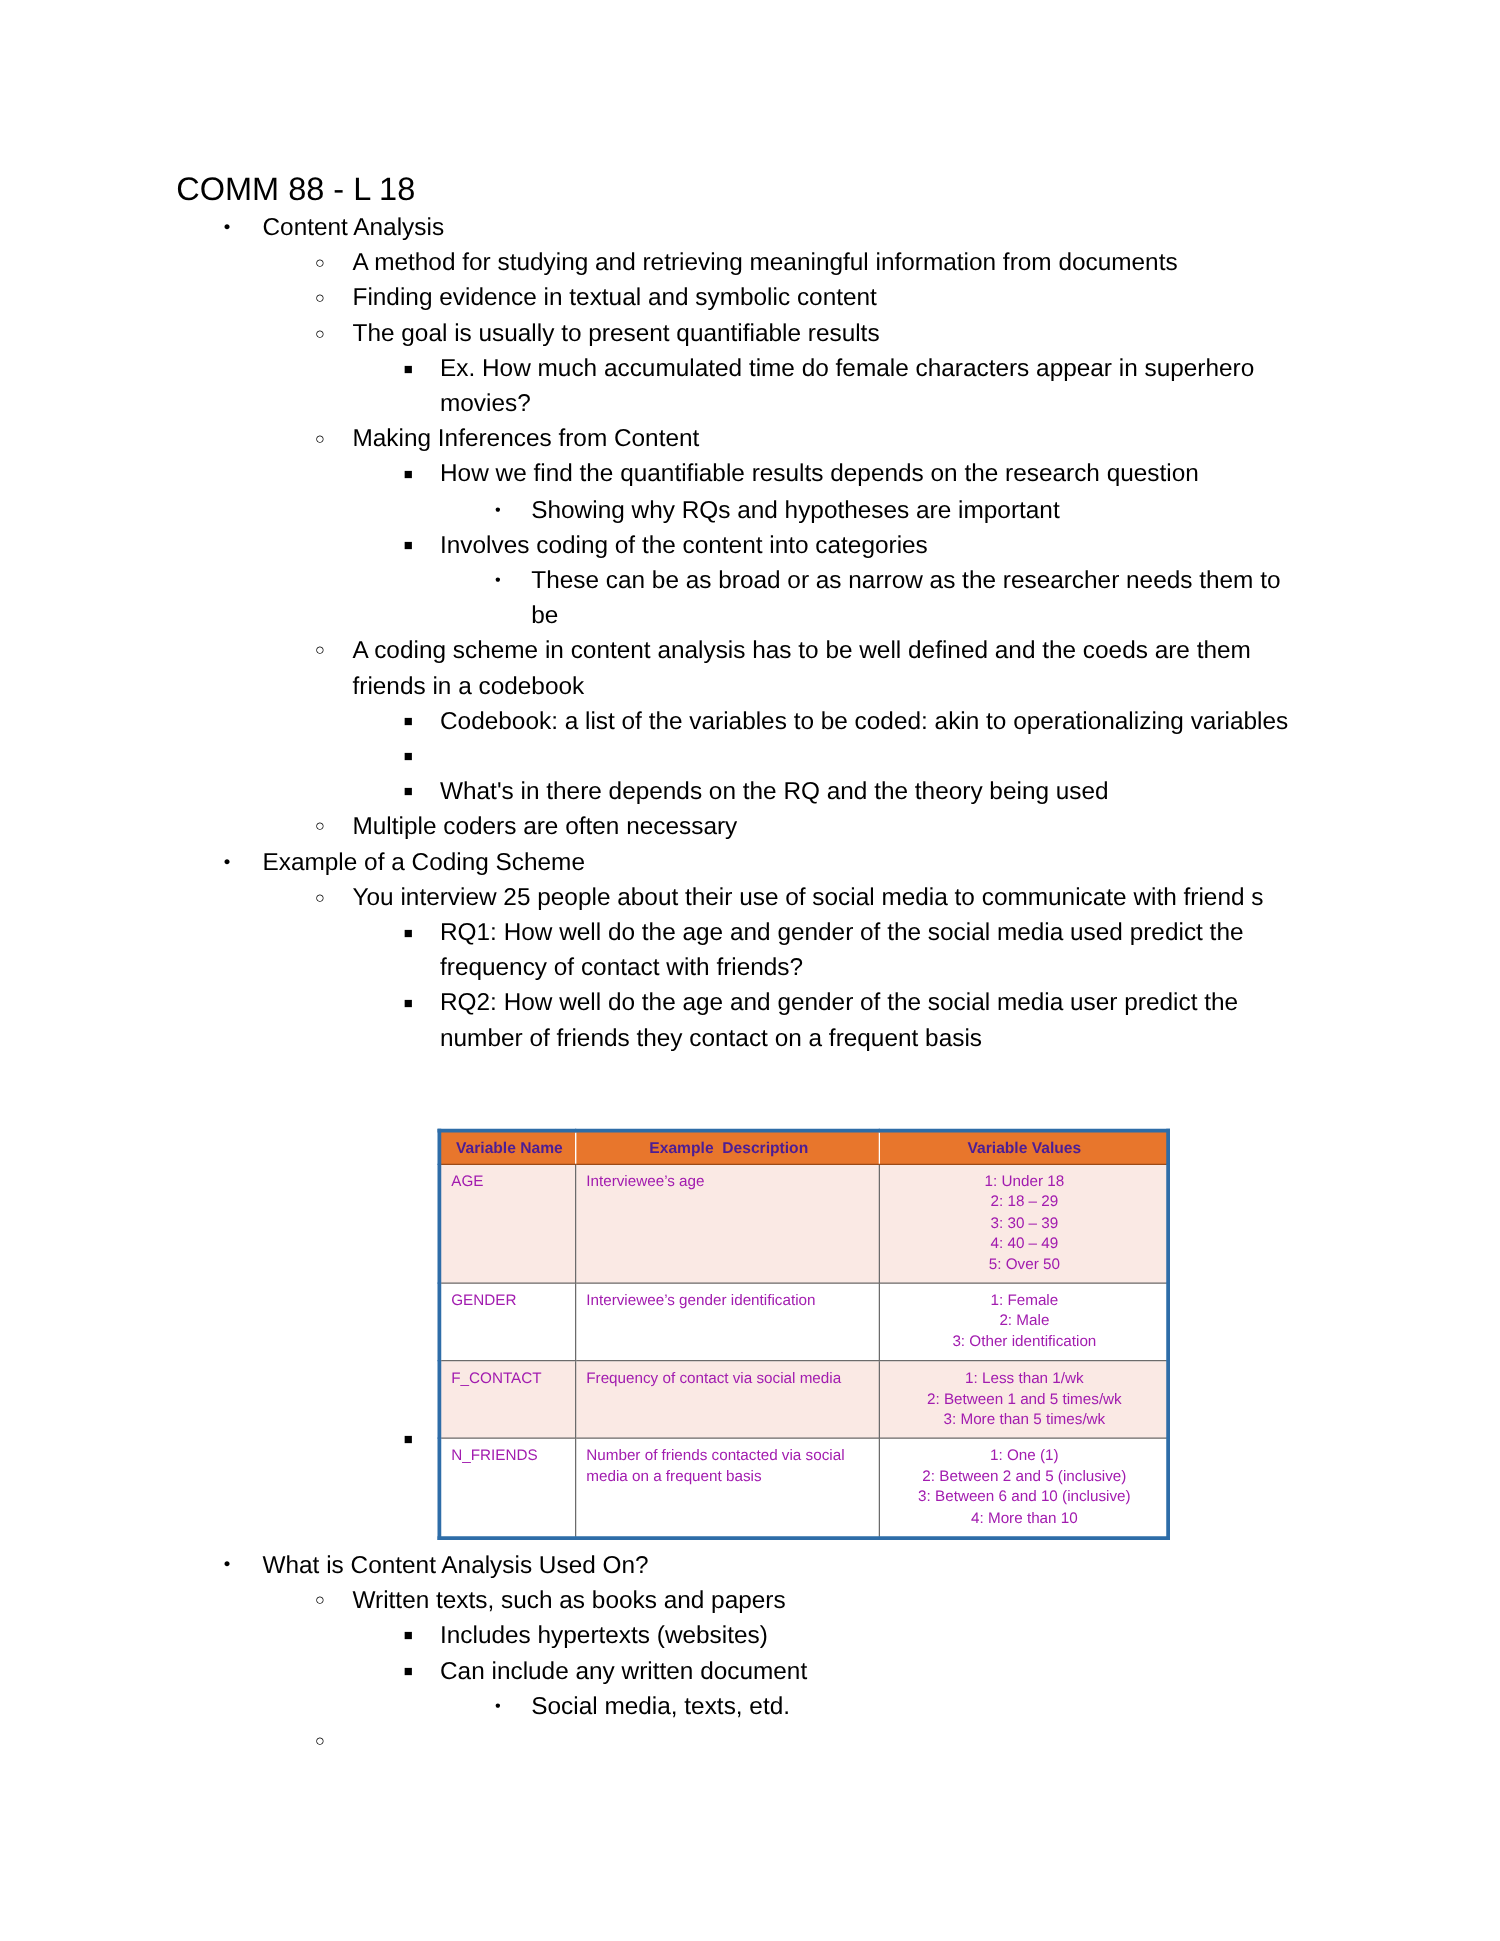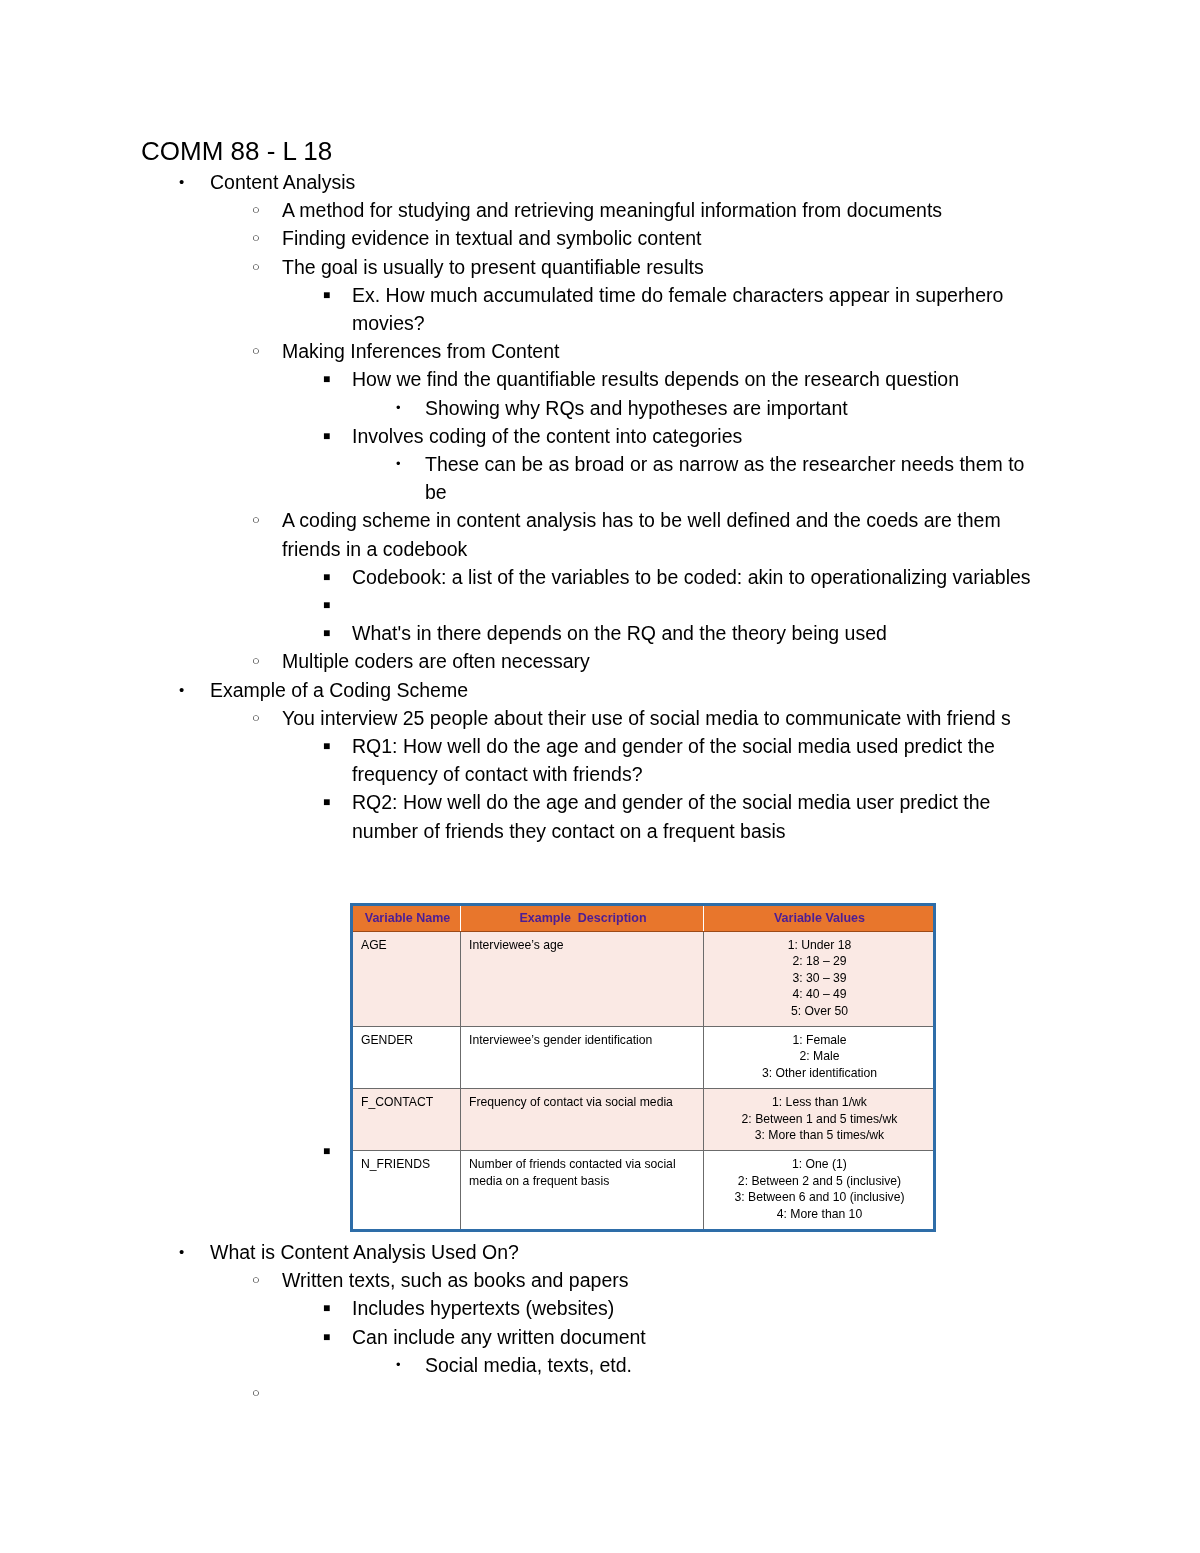--- a/index.html
+++ b/index.html
@@ -107,21 +107,21 @@
   }
   table.codebook th:last-child { border-right: none; }
 
   table.codebook td {
     font-size: 12.2px;
     line-height: 16.4px;
     vertical-align: top;
     padding: 5px 6px 7px 8px;
     border-right: 1px solid #6b6b6b;
     border-bottom: 1px solid #6b6b6b;
-    color: #000000;
+    color: #a21caf;
   }
   table.codebook td:last-child { border-right: none; text-align: center; }
   table.codebook tr:last-child td { border-bottom: none; }
 
   table.codebook tr.band td { background: #FAE9E4; }
   table.codebook tr.plain td { background: #FFFFFF; }
 
   .vals span { display: block; white-space: pre; }
   .desc { white-space: normal; }
 </style>

